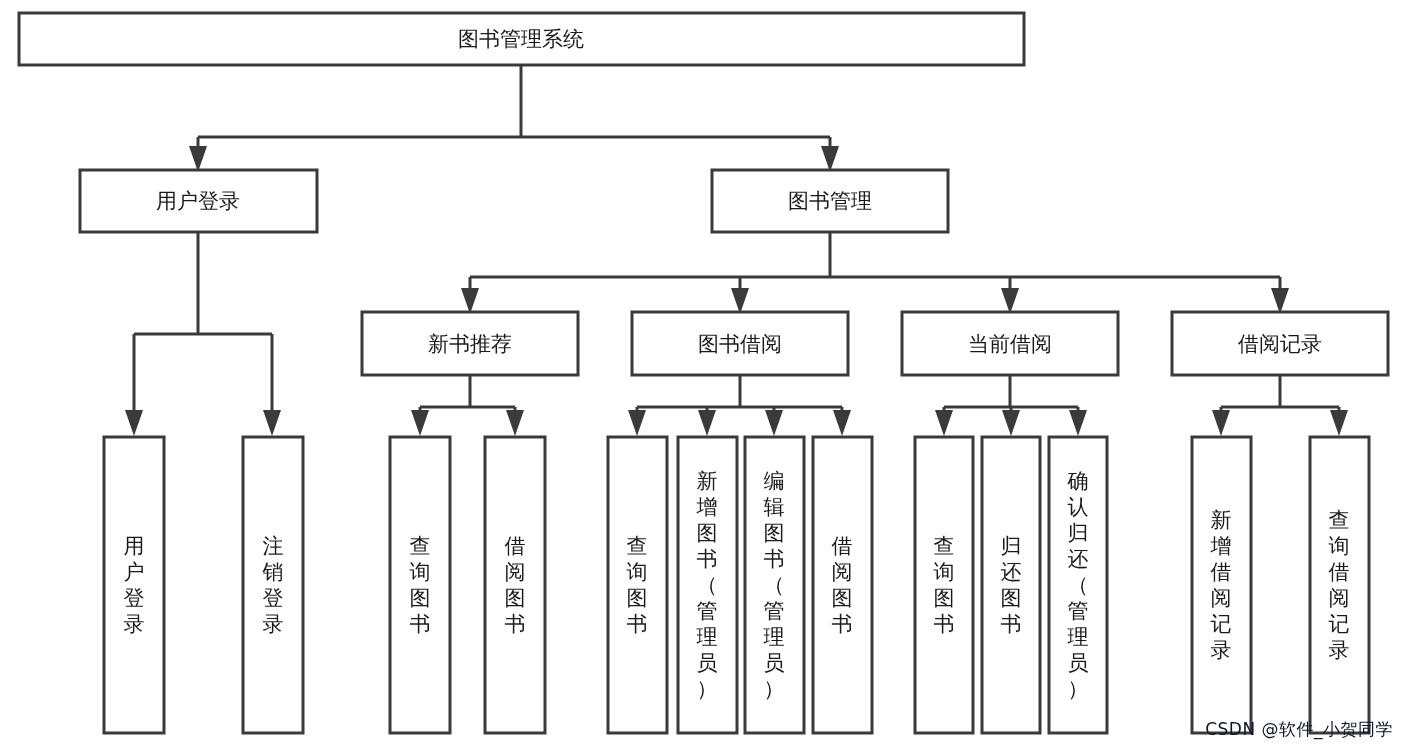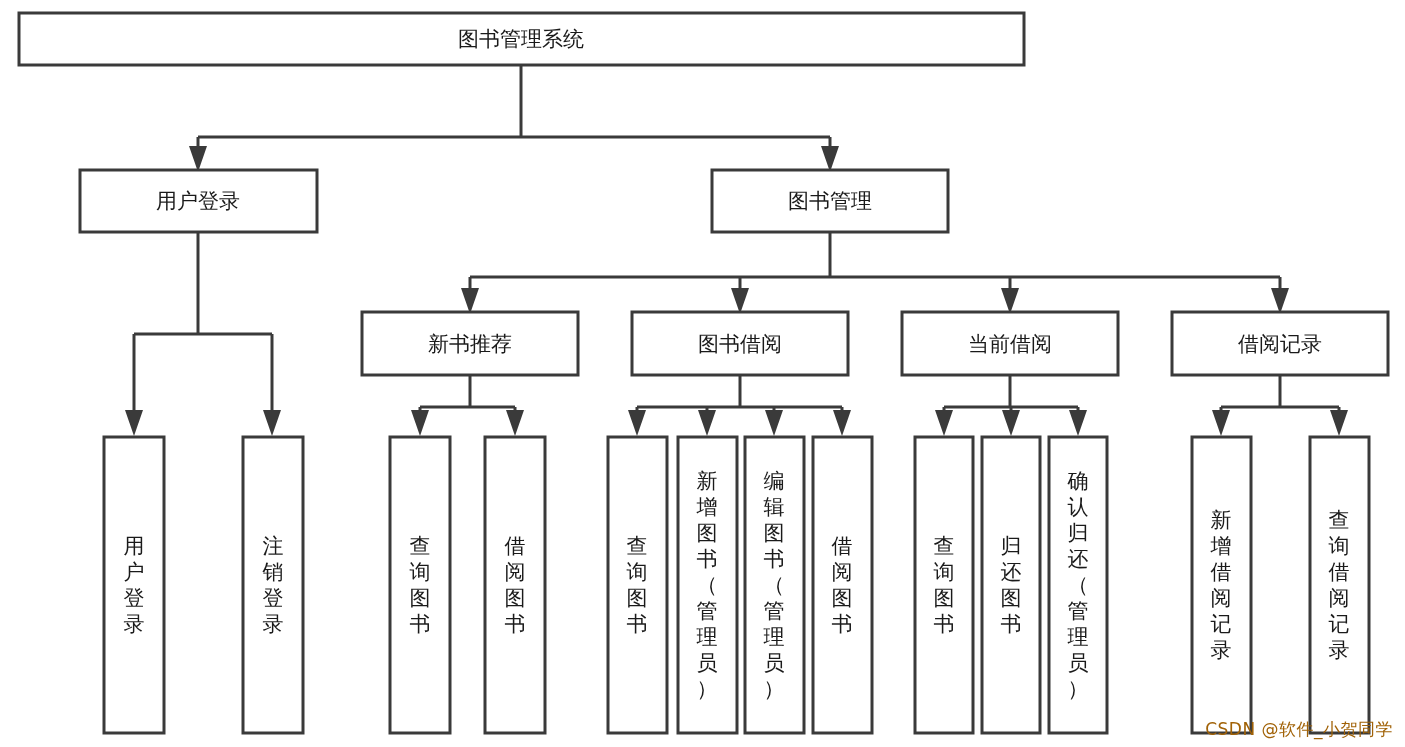--- a/index.html
+++ b/index.html
@@ -56,21 +56,21 @@
     font-size: 21px;
     fill: #1a1a1a;
     text-anchor: middle;
   }
   .watermark {
     position: absolute;
     right: 12px;
     bottom: 6px;
     font-family: "DejaVu Sans", "Liberation Sans", sans-serif;
     font-size: 17px;
-    color: #a16207;
+    color: #0f172a;
     white-space: nowrap;
     user-select: none;
     letter-spacing: 0.5px;
   }
 </style>
 </head>
 <body>
 
 <div id="diagram-root">
 

